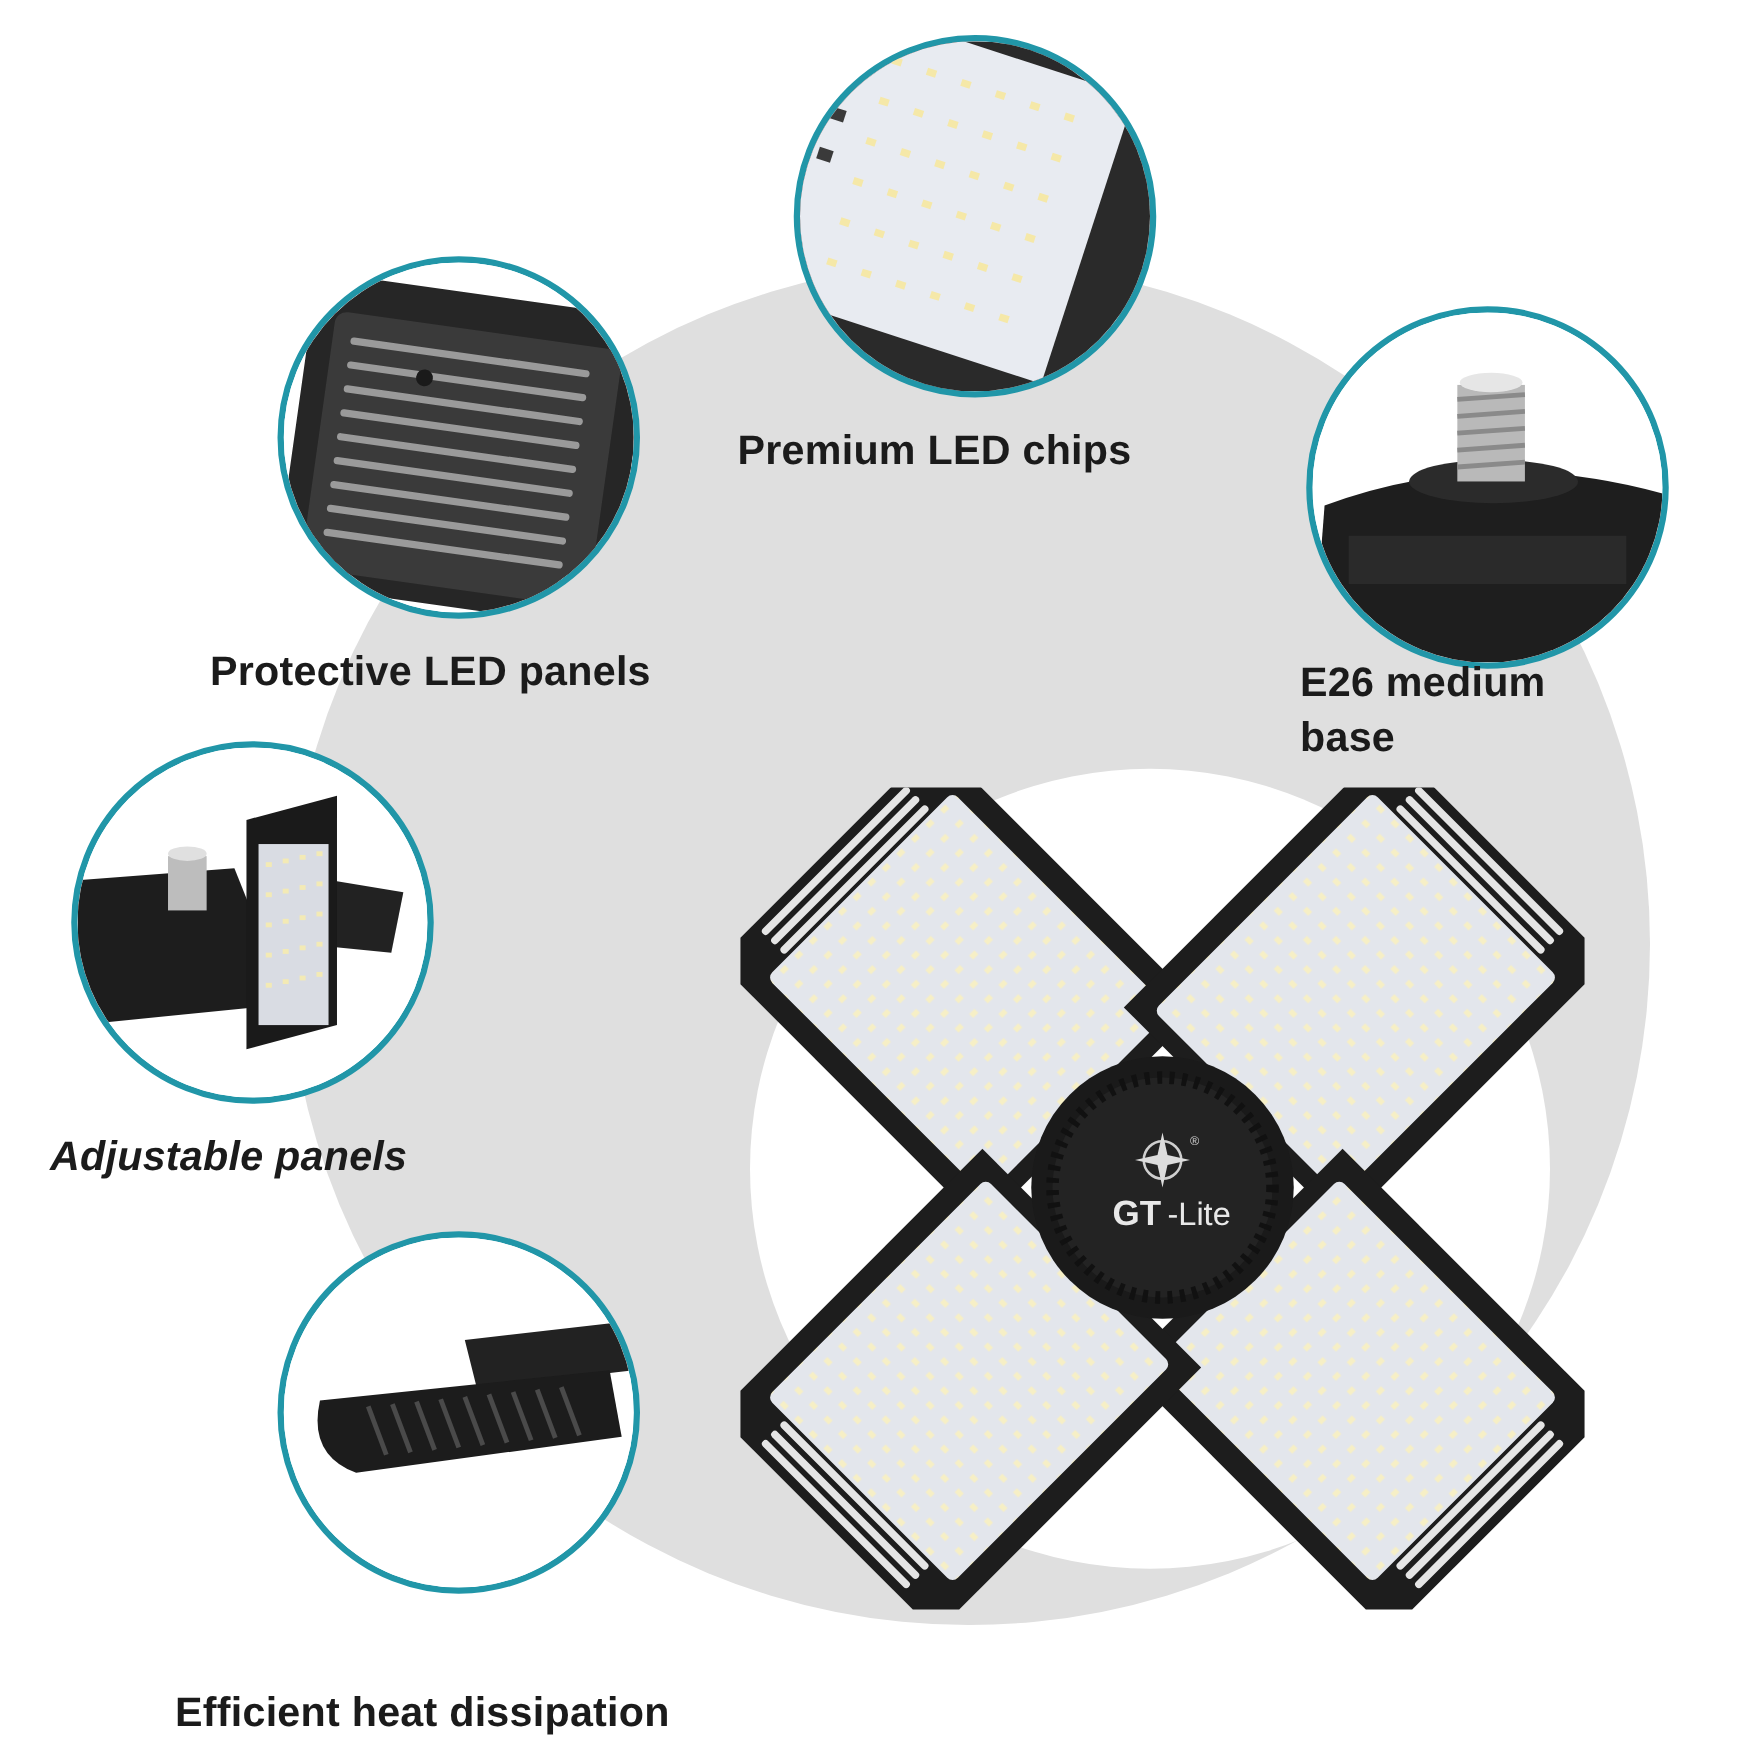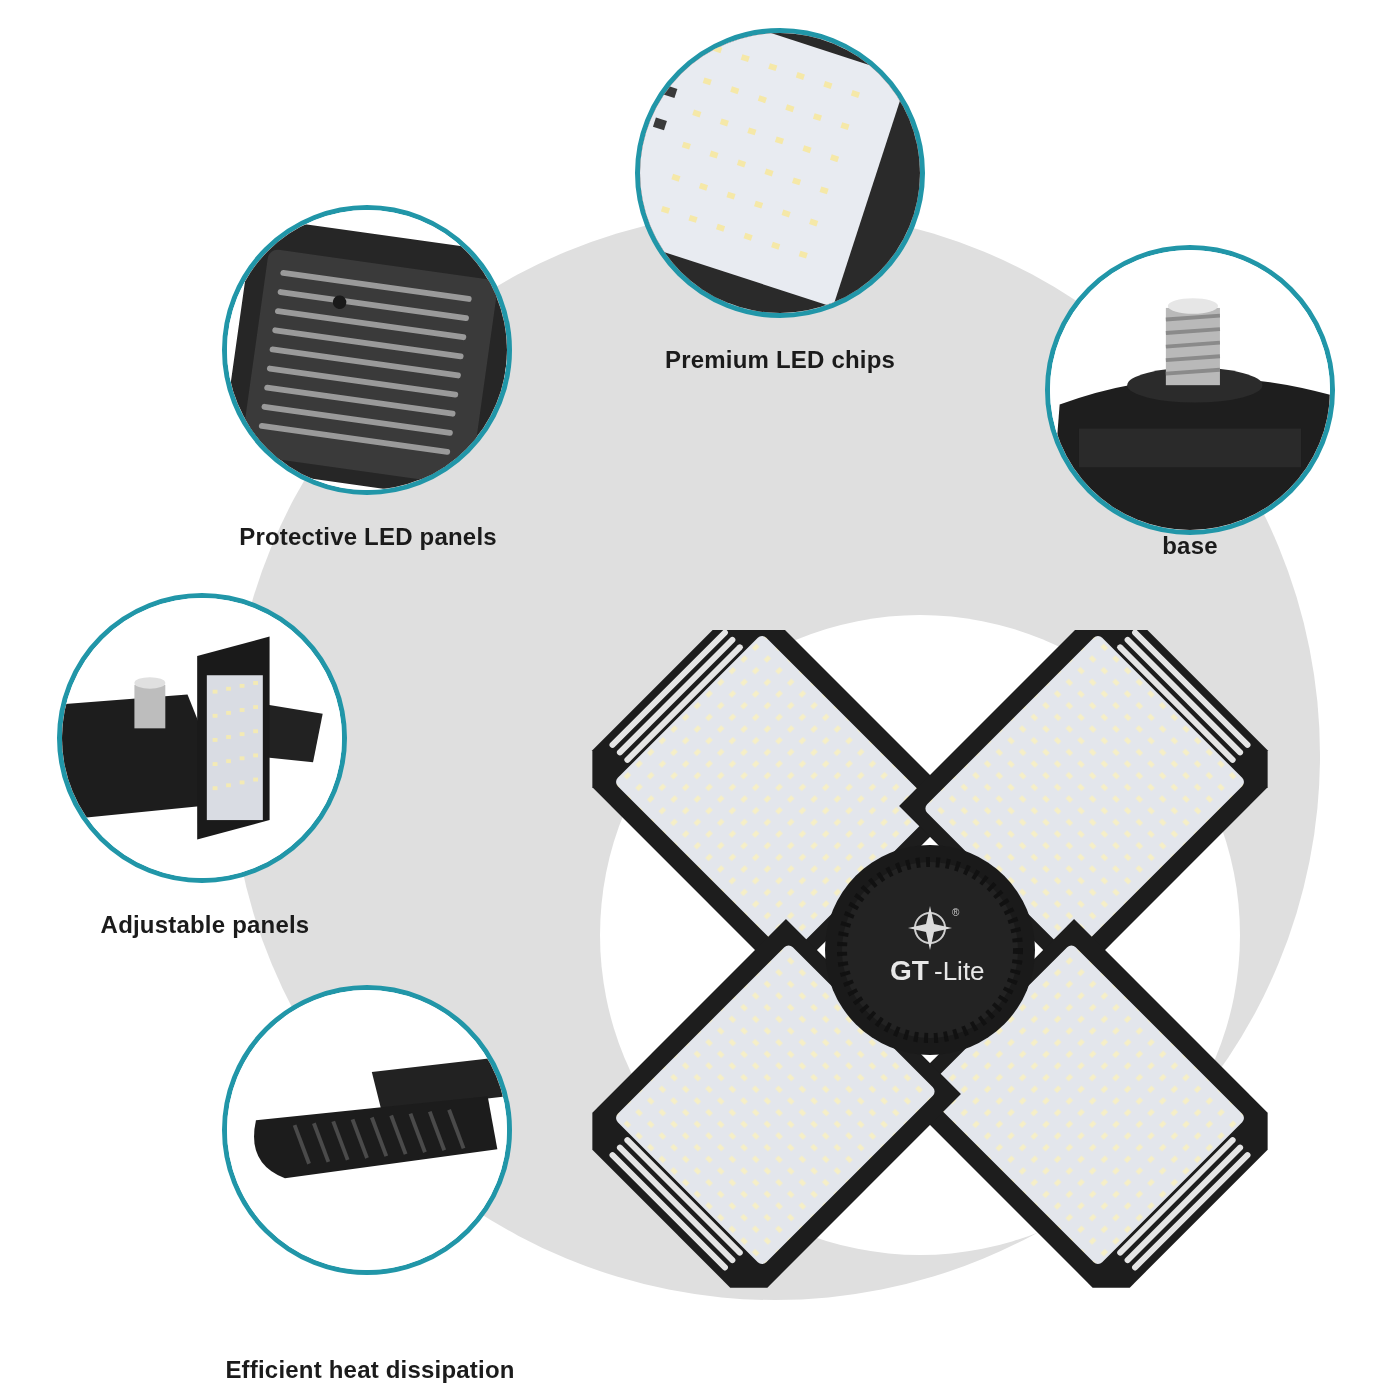--- a/index.html
+++ b/index.html
@@ -4,22 +4,22 @@
 <style>
   html, body { margin:0; padding:0; }
   body { width:1400px; height:1400px; background:#ffffff; position:relative; overflow:hidden;
          font-family:"Liberation Sans", "DejaVu Sans", sans-serif; }
   .bg-circle { position:absolute; border-radius:50%; }
   #gray-disc { left:230px; top:210px; width:1090px; height:1090px; background:#dfdfdf; }
   #white-disc { left:600px; top:615px; width:640px; height:640px; background:#ffffff; }
   .feature { position:absolute; width:290px; height:290px; border-radius:50%;
              border:5px solid #2196a8; box-sizing:border-box; overflow:hidden; background:#ffffff; }
   .feature svg { width:100%; height:100%; display:block; }
-  .label { position:absolute; color:#1b1b1b; font-weight:bold; font-size:24px; line-height:44px;
-           text-align:center; white-space:nowrap; letter-spacing:0.2px; }
+  .label { position:absolute; color:#1b1b1b; font-weight:bold; font-size:33px; line-height:44px;
+           text-align:left; white-space:nowrap; letter-spacing:0.2px; }
   #lamp { position:absolute; left:590px; top:630px; width:680px; height:680px; }
   #lamp svg { width:100%; height:100%; }
 </style>
 </head>
 <body>
 
 <div class="bg-circle" id="gray-disc"></div>
 <div class="bg-circle" id="white-disc"></div>
 
 <div class="feature" style="left:635px; top:28px;">
@@ -86,20 +86,21 @@
         <line x1="120" y1="86" x2="176" y2="82"></line>
         <line x1="120" y1="100" x2="176" y2="96"></line>
         <line x1="120" y1="114" x2="176" y2="110"></line>
         <line x1="120" y1="128" x2="176" y2="124"></line>
       </g>
     <ellipse cx="148" cy="58" rx="26" ry="8" fill="#e6e6e6"></ellipse>
     <rect x="30" y="185" width="230" height="40" fill="#2a2a2a"></rect>
   </svg>
 </div>
 <div class="label" style="left:1040px; top:524px; width:300px; line-height:44px;">
+  <div>E26 medium</div>
   <div>base</div>
 </div>
 
 <div class="feature" style="left:222px; top:205px;">
   <svg viewBox="0 0 290 290">
     <rect width="290" height="290" fill="#ffffff"></rect>
     <g transform="rotate(8 145 145)">
       <rect x="10" y="25" width="280" height="260" rx="18" fill="#262626"></rect>
       <rect x="30" y="55" width="240" height="215" rx="10" fill="#3a3a3a"></rect>
       <g fill="#9a9a9a">
@@ -145,21 +146,21 @@
         <rect x="170" y="167" width="5" height="4"></rect>
         <rect x="184" y="164" width="5" height="4"></rect>
         <rect x="198" y="161" width="5" height="4"></rect>
       <rect x="156" y="195" width="5" height="4"></rect>
         <rect x="170" y="192" width="5" height="4"></rect>
         <rect x="184" y="189" width="5" height="4"></rect>
         <rect x="198" y="186" width="5" height="4"></rect>
     </g>
   </svg>
 </div>
-<div class="label" style="left:40px; top:903px; width:330px;">Adjustable panels</div>
+<div class="label" style="left:40px; top:903px; width:330px;font-style:italic;">Adjustable panels</div>
 
 <div class="feature" style="left:222px; top:985px;">
   <svg viewBox="0 0 290 290">
     <rect width="290" height="290" fill="#ffffff"></rect>
     <path d="M150 85 L280 70 L290 110 L160 125 Z" fill="#222"></path>
     <path d="M30 135 L270 110 L280 165 L60 195 Q20 180 30 135 Z" fill="#1c1c1c"></path>
     <g stroke="#4a4a4a" stroke-width="4">
       <line x1="70" y1="140" x2="85" y2="180"></line>
         <line x1="90" y1="138" x2="105" y2="178"></line>
         <line x1="110" y1="136" x2="125" y2="176"></line>

